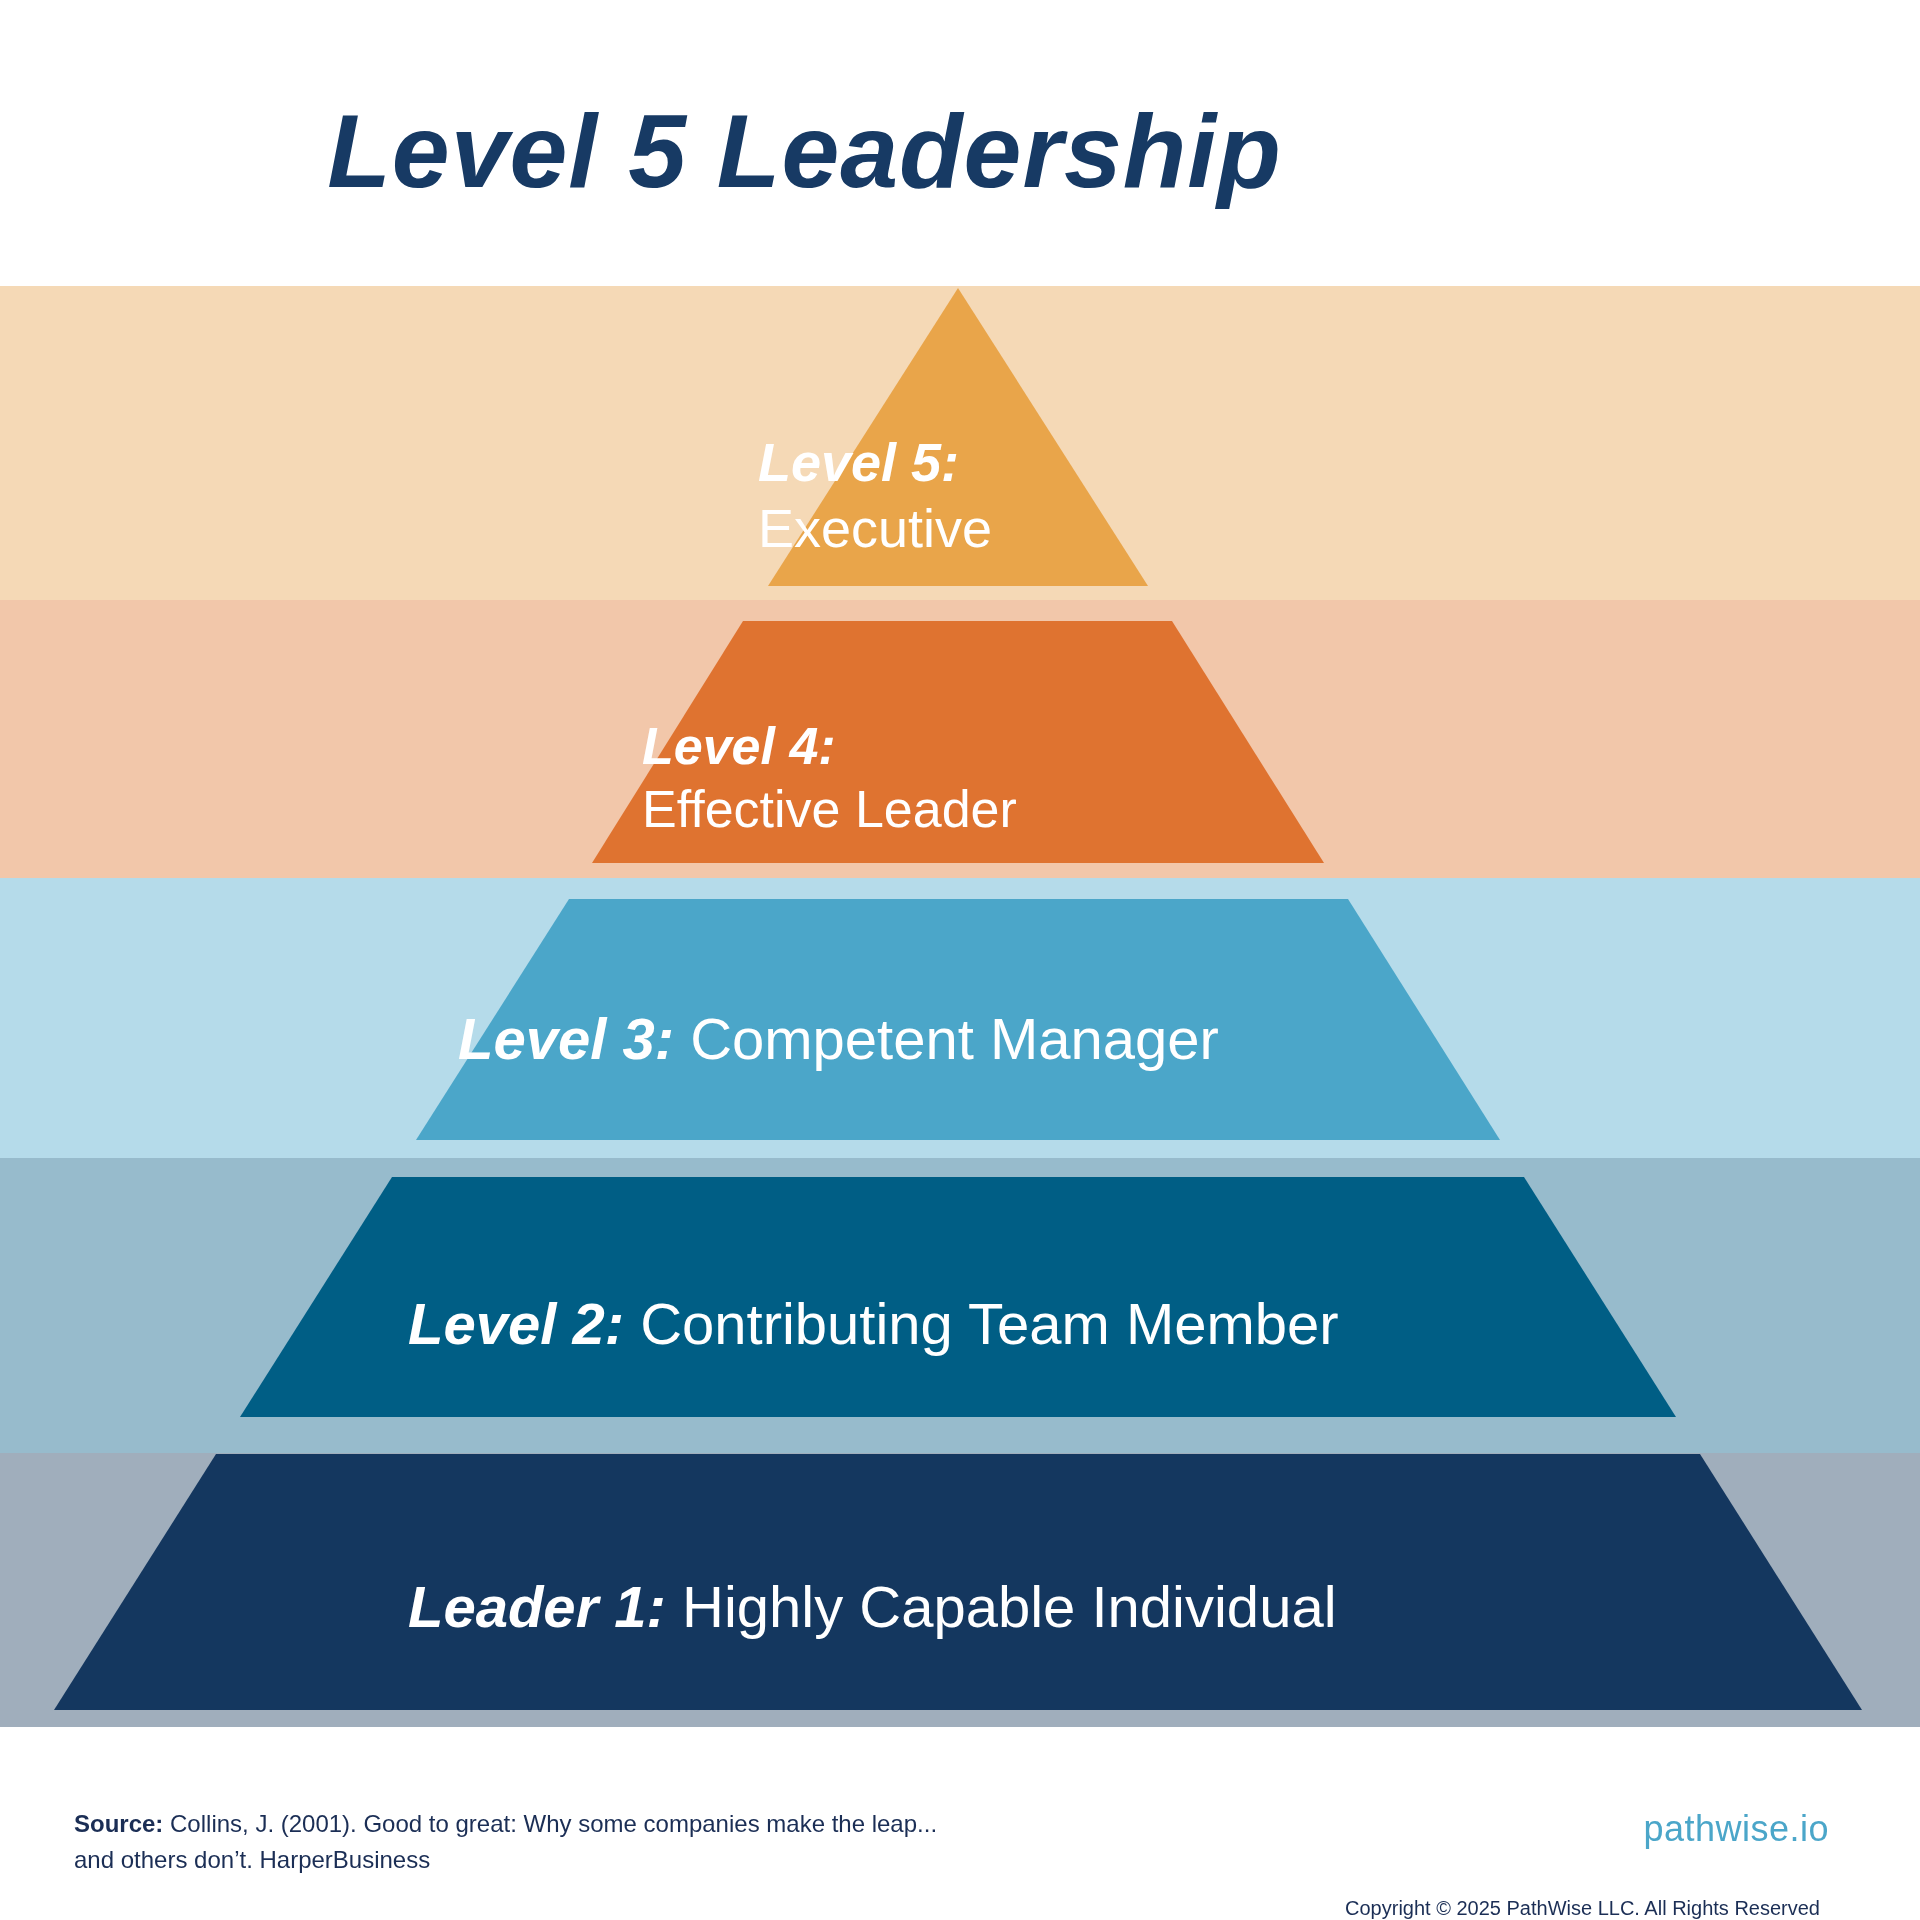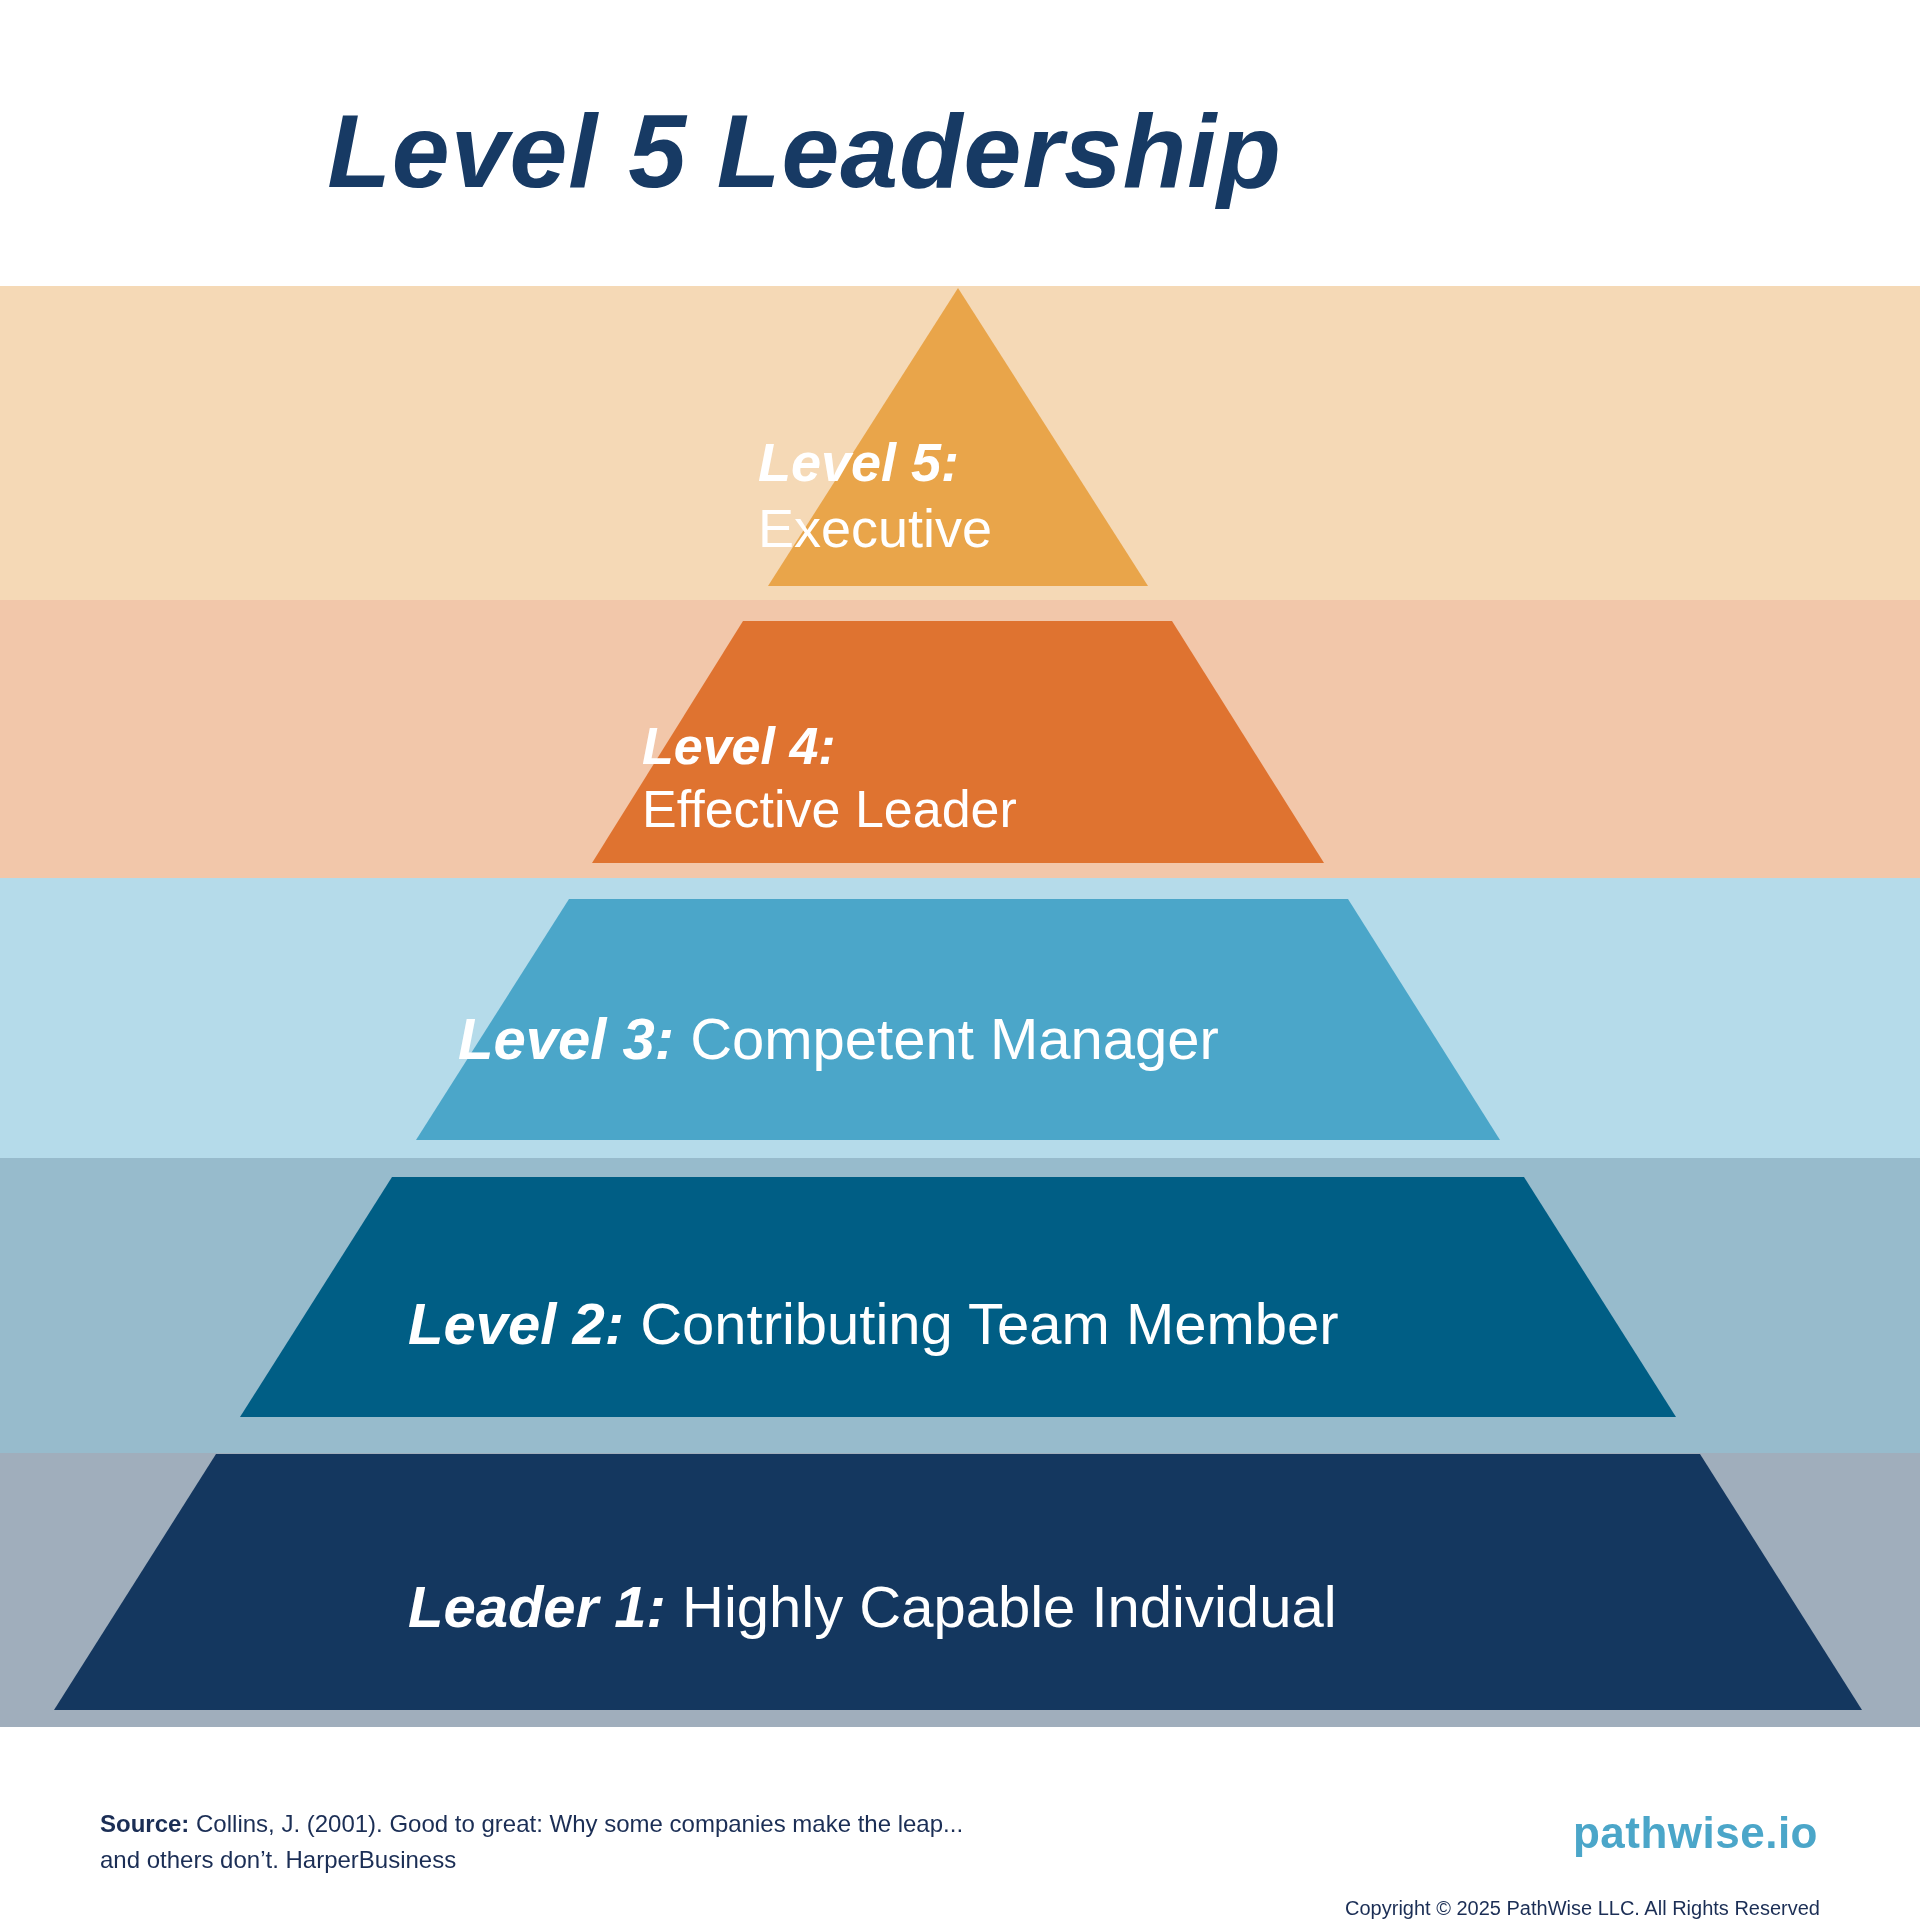--- a/index.html
+++ b/index.html
@@ -16,26 +16,26 @@
   .band { position: absolute; left: 0; width: 1920px; }
   svg.pyramid { position: absolute; left: 0; top: 0; }
   .label {
     position: absolute; color: #ffffff; text-align: left; white-space: nowrap;
     font-size: 58px; line-height: 1.22;
   }
   .label .lvl { font-weight: bold; font-style: italic; }
   .label .name { font-weight: normal; }
   .footer-source {
     position: absolute; left: 74px; top: 1806px; width: 900px;
-    font-size: 24px; line-height: 36px; color: #1B2E55; margin-left: 26px;
+    font-size: 24px; line-height: 36px; color: #1B2E55;
   }
   .footer-source b { font-weight: bold; }
   .brand {
-    position: absolute; right: 102px; top: 1808px;
-    font-size: 44px; font-weight: bold; color: #4BA6C9; letter-spacing: 0.5px;
+    position: absolute; right: 91px; top: 1808px;
+    font-size: 36px; font-weight: normal; color: #4BA6C9; letter-spacing: 0.5px;
   }
   .copyright {
     position: absolute; right: 100px; top: 1858px;
     font-size: 20px; color: #1B2E55; margin-top: 39px;
   }
 </style>
 </head>
 <body>
 
 <h1 class="title">Level 5 Leadership</h1>

